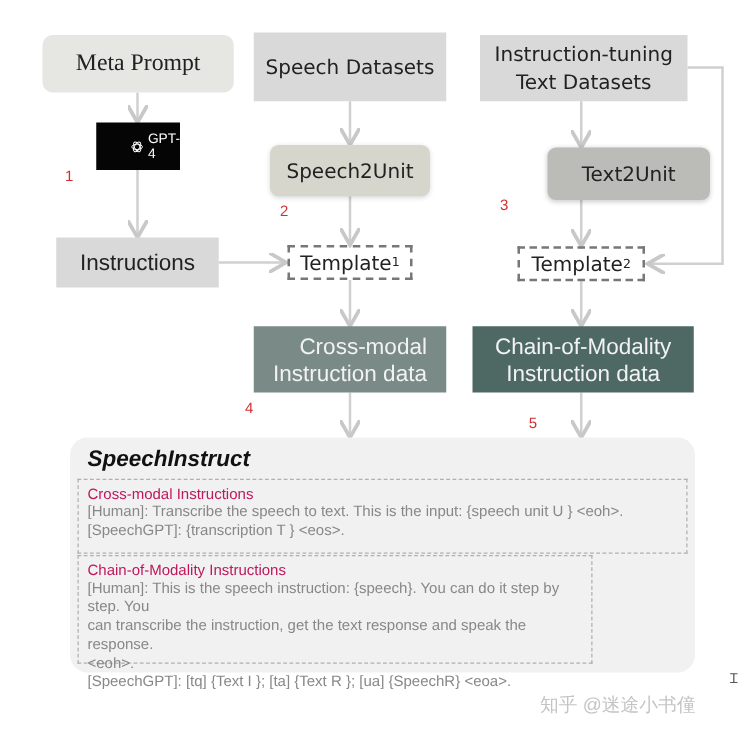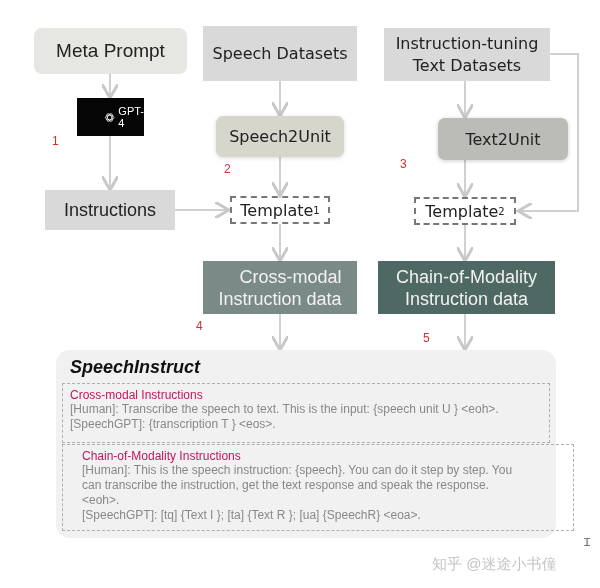--- a/index.html
+++ b/index.html
@@ -1,36 +1,36 @@
 <!DOCTYPE html>
 <html><head>
   <meta charset="utf-8">
   <style>
     html, body { margin: 0; padding: 0; background: #ffffff; }
     body { width: 600px; height: 588px; position: relative; overflow: hidden; font-family: "Liberation Sans", sans-serif; }
     .abs { position: absolute; box-sizing: border-box; }
     .box { display: flex; align-items: center; justify-content: center; text-align: center; color: #222; }
     .calibri { font-family: "DejaVu Sans", sans-serif; }
-    #meta { left: 34px; top: 28px; width: 153px; height: 46px; background: #e6e6e2; border-radius: 8px; font-size: 19px; }
+    #meta { left: 34px; top: 28px; width: 153px; height: 46px; background: #e6e6e2; border-radius: 8px; font-size: 19px; font-family: Liberation Serif, serif; }
     #speechds { left: 203px; top: 26px; width: 154px; height: 55px; background: #d9d9d9; font-size: 16px; }
     #itds { left: 384px; top: 28px; width: 166px; height: 53px; background: #d9d9d9; font-size: 16px; line-height: 22px; }
     #gpt4 { left: 77px; top: 98px; width: 67px; height: 38px; background: #050505; color: #fff; font-size: 11px; display:flex; align-items:center; justify-content:center; gap:3px;padding-left:27px; }
     #s2u { left: 216px; top: 116px; width: 128px; height: 41px; background: #d6d6cc; border-radius: 7px; font-size: 16px; box-shadow: 0 1px 4px rgba(0,0,0,0.15); }
     #t2u { left: 402px; top: 118px; width: 130px; height: 42px; background: #bbbcb7; border-radius: 7px; font-size: 16px; box-shadow: 0 1px 4px rgba(0,0,0,0.2); margin-left: 36px; }
     #instr { left: 45px; top: 190px; width: 130px; height: 40px; background: #d9d9d9; font-size: 18px; }
     #tmpl1 { left: 230px; top: 196px; width: 100px; height: 28px; border: 2px dashed #777; font-size: 16px; }
     #tmpl2 { left: 414px; top: 197px; width: 102px; height: 28px; border: 2px dashed #777; font-size: 16px; }
     #cross { left: 203px; top: 261px; width: 154px; height: 53px; background: #7a8a86; color: #f2f2f2; font-size: 18px; line-height: 22px; text-align: right; }
     #com { left: 378px; top: 261px; width: 177px; height: 53px; background: #4e6963; color: #f2f2f2; font-size: 18px; line-height: 22px; }
     .num { color: #d03030; font-size: 12px; font-weight: normal; }
     #si { left: 56px; top: 350px; width: 500px; height: 188px; background: #f1f1f1; border-radius: 14px; }
     #si-title { left: 70px; top: 357px; font-size: 18px; font-style: italic; font-weight: bold; color: #111; }
     .section { border: 1px dashed #b0b0b0; }
     #sec1 { left: 62px; top: 383px; width: 488px; height: 60px; }
-    #sec2 { left: 62px; top: 444px; width: 512px; height: 87px; padding-left: 12px; }
+    #sec2 { left: 62px; top: 444px; width: 412px; height: 87px; }
     .sec-title { font-size: 12px; color: #be185d; }
     .sec-line { font-size: 12px; color: #888; line-height: 15px; }
     #watermark { left: 432px; top: 555px; font-size: 15px; color: #c4c4c4; }
     #cursor { left: 584px; top: 534px; font-size: 11px; color: #555; }
     svg.arrows { position: absolute; left: 0; top: 0; }
   </style>
 </head>
 <body>
 
 <svg class="arrows" width="600" height="588">

